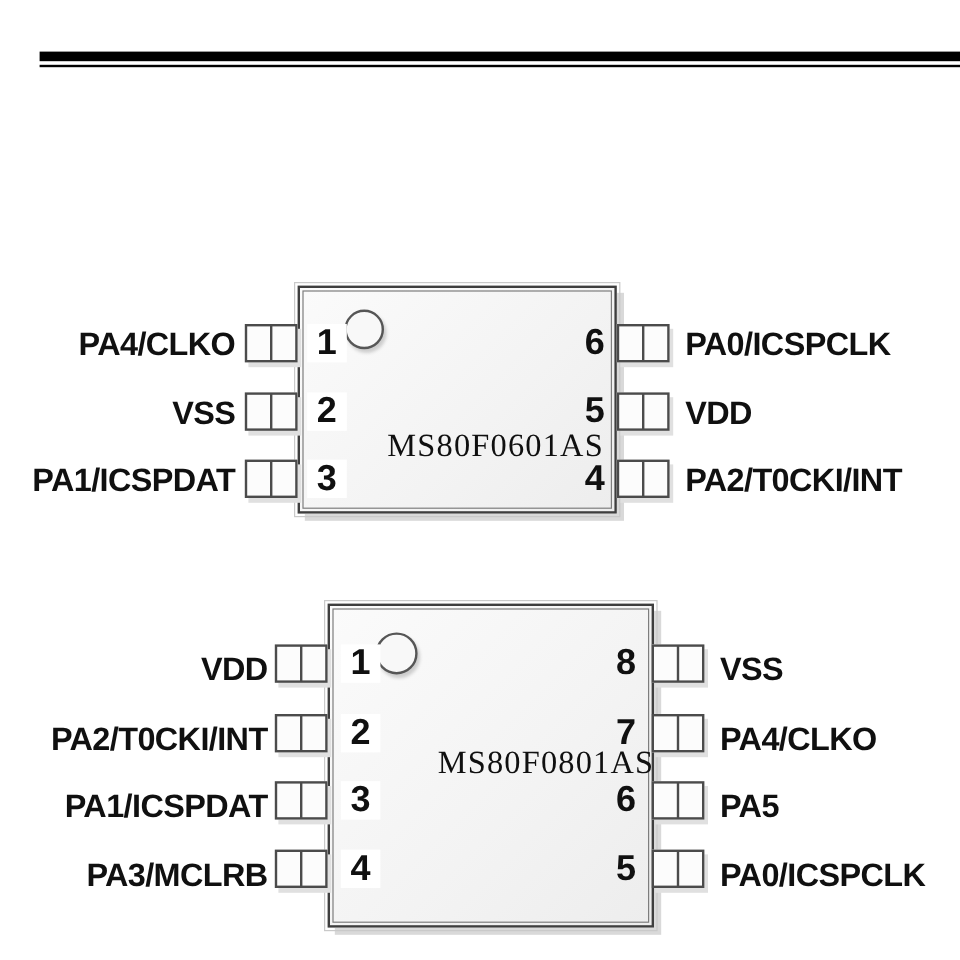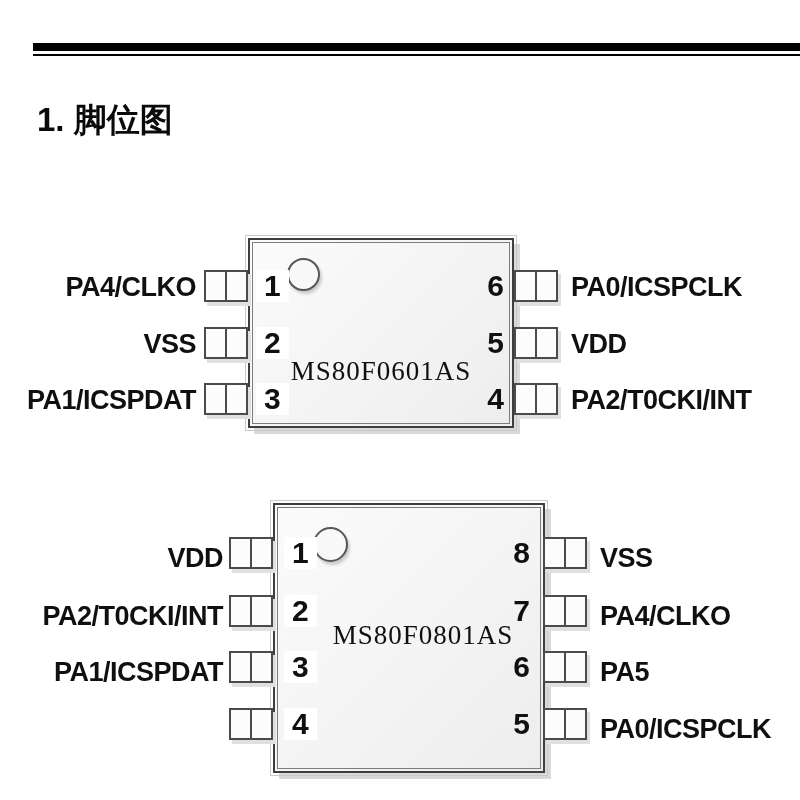--- a/index.html
+++ b/index.html
@@ -39,33 +39,32 @@
   .num.r{width:40px;text-align:right;}
 
   .lbl{position:absolute;height:32px;line-height:32px;font-size:27px;font-weight:600;
        letter-spacing:-0.5px;color:#101010;white-space:nowrap;}
   .lbl.l{left:0;text-align:right;}
   .lbl.c1{width:196px;}
   .lbl.c2{width:223px;}
 
   .chip-name{position:absolute;text-align:center;
        font-family:"Liberation Serif","DejaVu Serif",serif;
-       font-size:27px;letter-spacing:1px;color:#101010;white-space:nowrap;}
+       font-size:27px;letter-spacing:1px;color:#101010;white-space:nowrap;padding-left:32px;}
   .name1{left:248px;width:266px;top:356px;}
   .name2{left:273px;width:300px;top:620px;}
 </style>
 </head>
 <body>
 
 <div class="page">
 
   <div class="rule thick"></div>
   <div class="rule thin"></div>
 
-  <h1 class="section">1. 脚位图</h1>
 
   <div class="chip chip1">
     <div class="dot" style="left:37px;top:18px;width:33px;height:33px;"></div>
   </div>
   <div class="chip-name name1">MS80F0601AS</div>
 
   <div class="pad" style="left:204px;top:270px;"></div>
   <div class="pad" style="left:204px;top:327px;"></div>
   <div class="pad" style="left:204px;top:383px;"></div>
 
@@ -110,19 +109,20 @@
   <div class="num patch" style="left:284px;top:708px;">4</div>
 
   <div class="num r" style="left:490px;top:537px;">8</div>
   <div class="num r" style="left:490px;top:595px;">7</div>
   <div class="num r" style="left:490px;top:651px;">6</div>
   <div class="num r" style="left:490px;top:708px;">5</div>
 
   <div class="lbl l c2" style="top:542px;">VDD</div>
   <div class="lbl l c2" style="top:600px;">PA2/T0CKI/INT</div>
   <div class="lbl l c2" style="top:656px;">PA1/ICSPDAT</div>
+  <div class="lbl l c2" style="top:713px;">PA3/MCLRB</div>
 
   <div class="lbl" style="left:600px;top:542px;">VSS</div>
   <div class="lbl" style="left:600px;top:600px;">PA4/CLKO</div>
   <div class="lbl" style="left:600px;top:656px;">PA5</div>
   <div class="lbl" style="left:600px;top:713px;">PA0/ICSPCLK</div>
 
 </div>
 
 </body></html>

